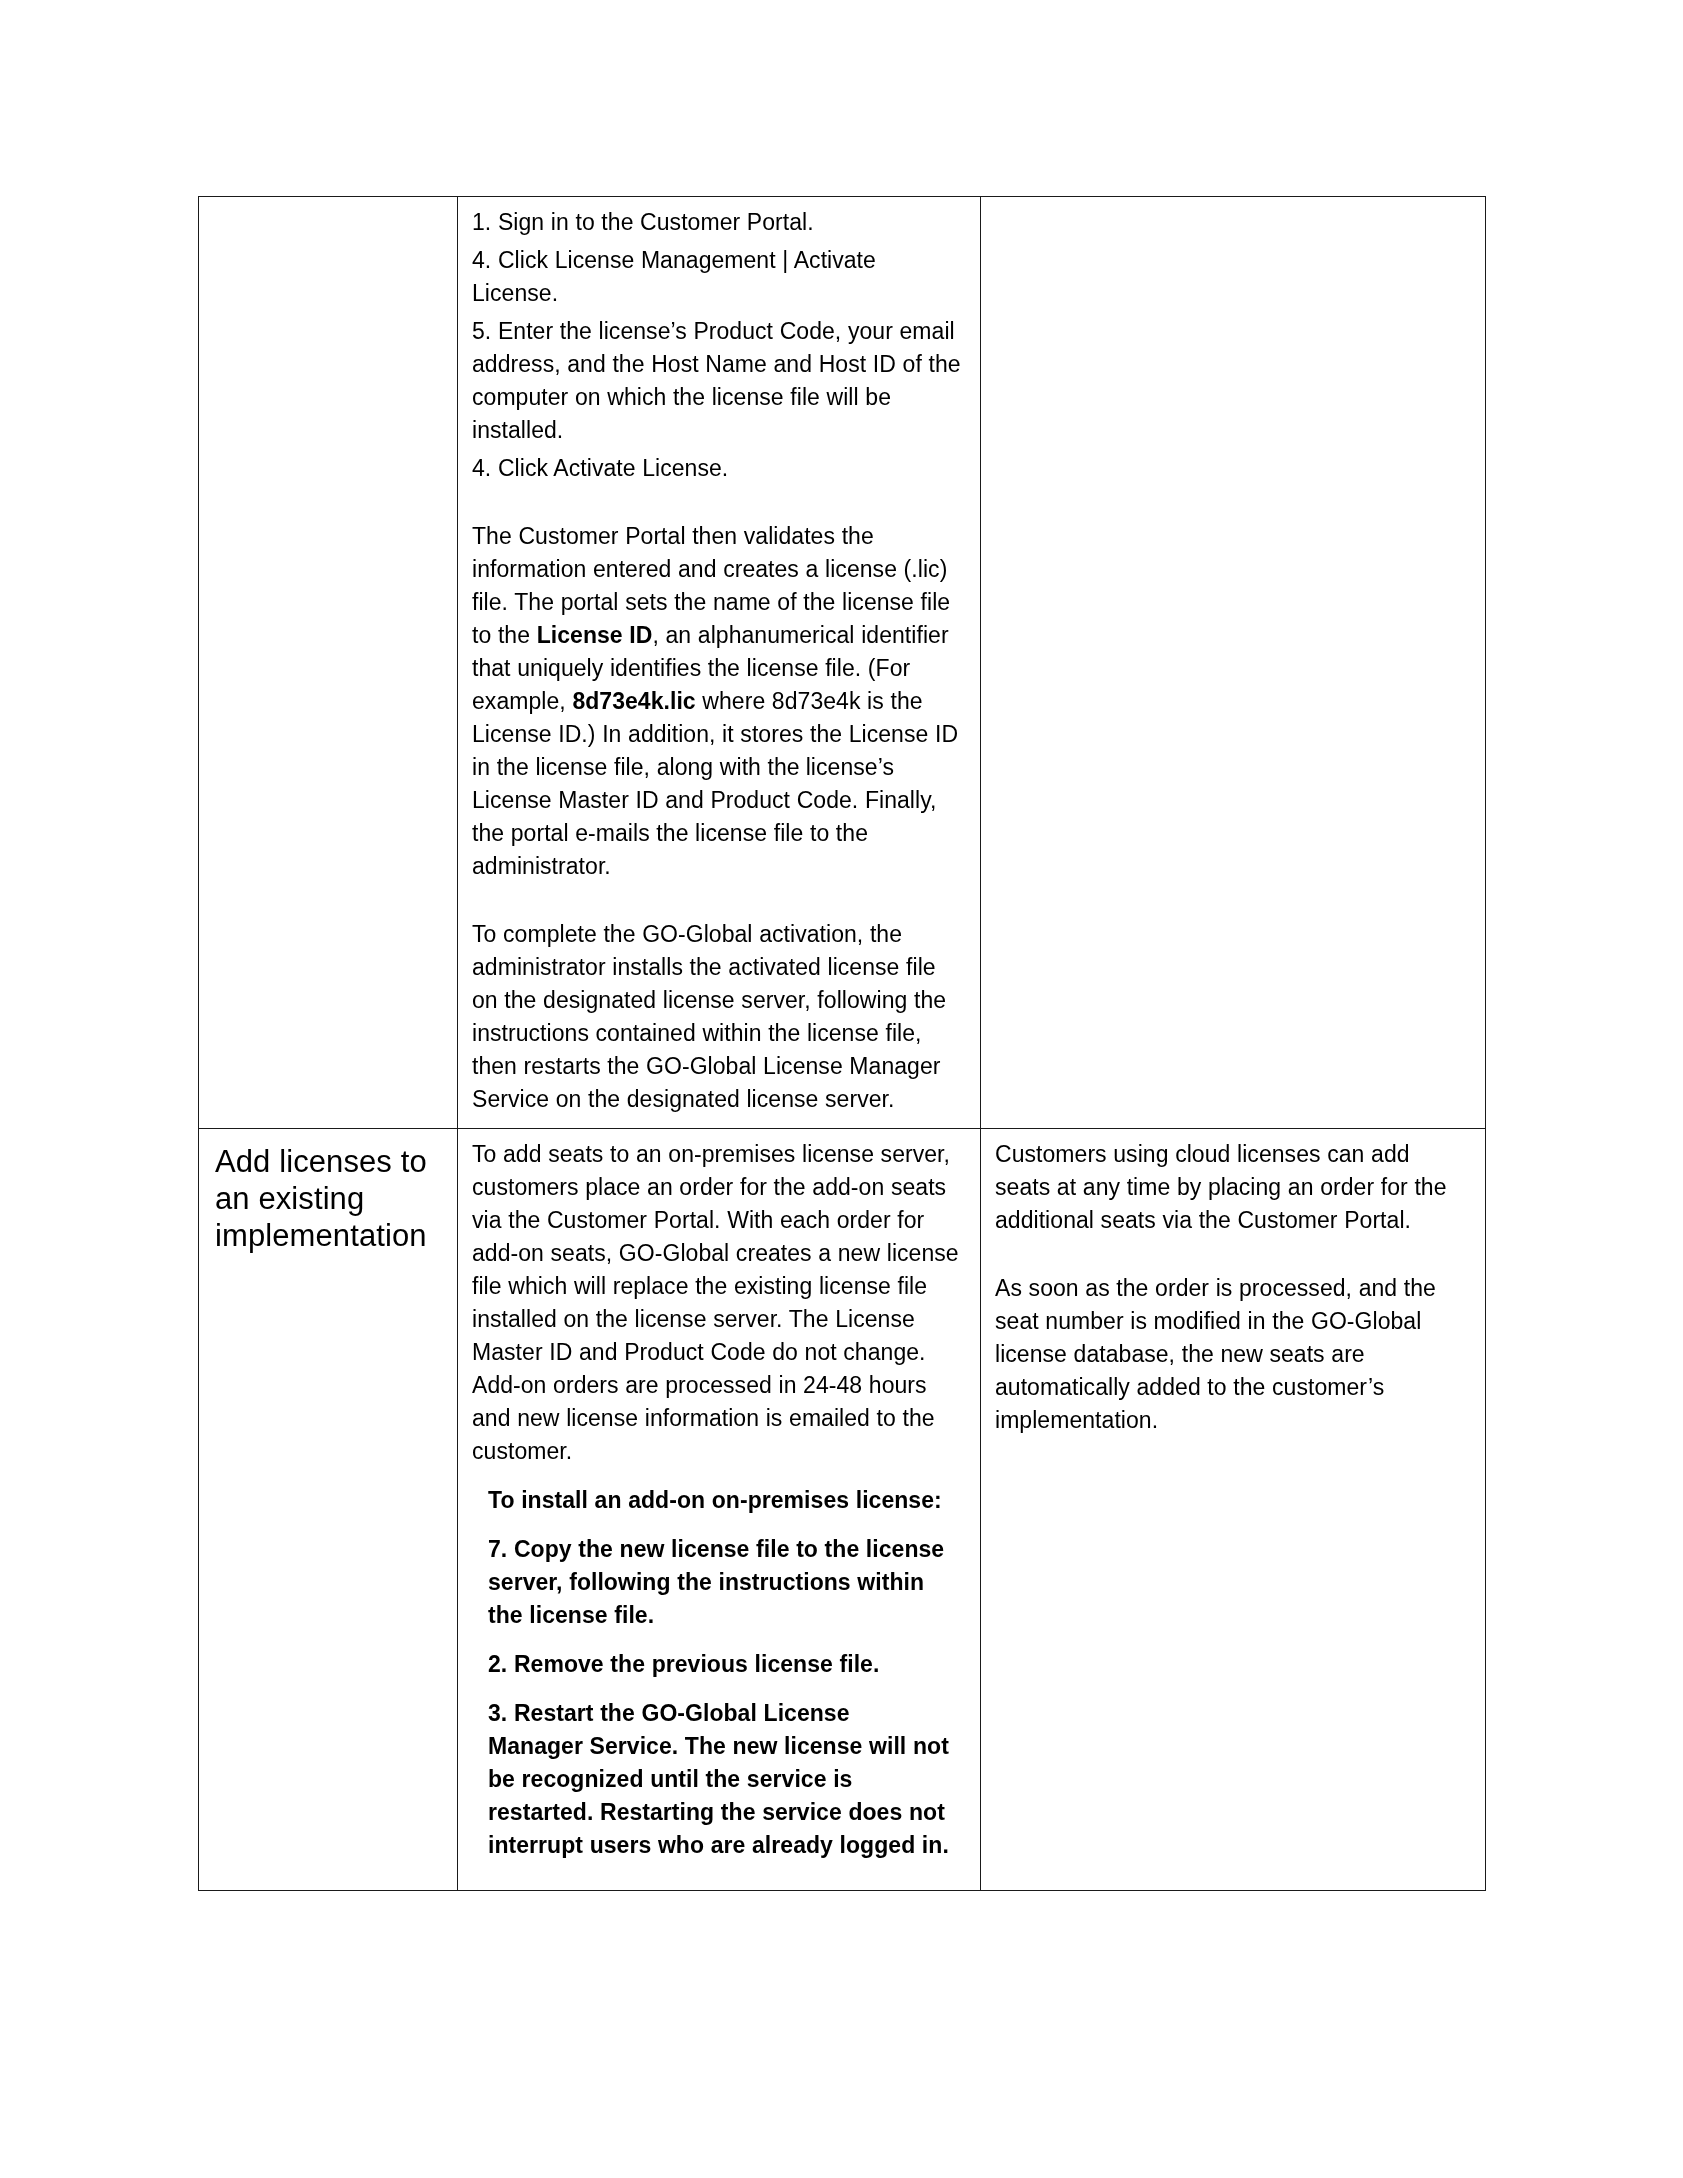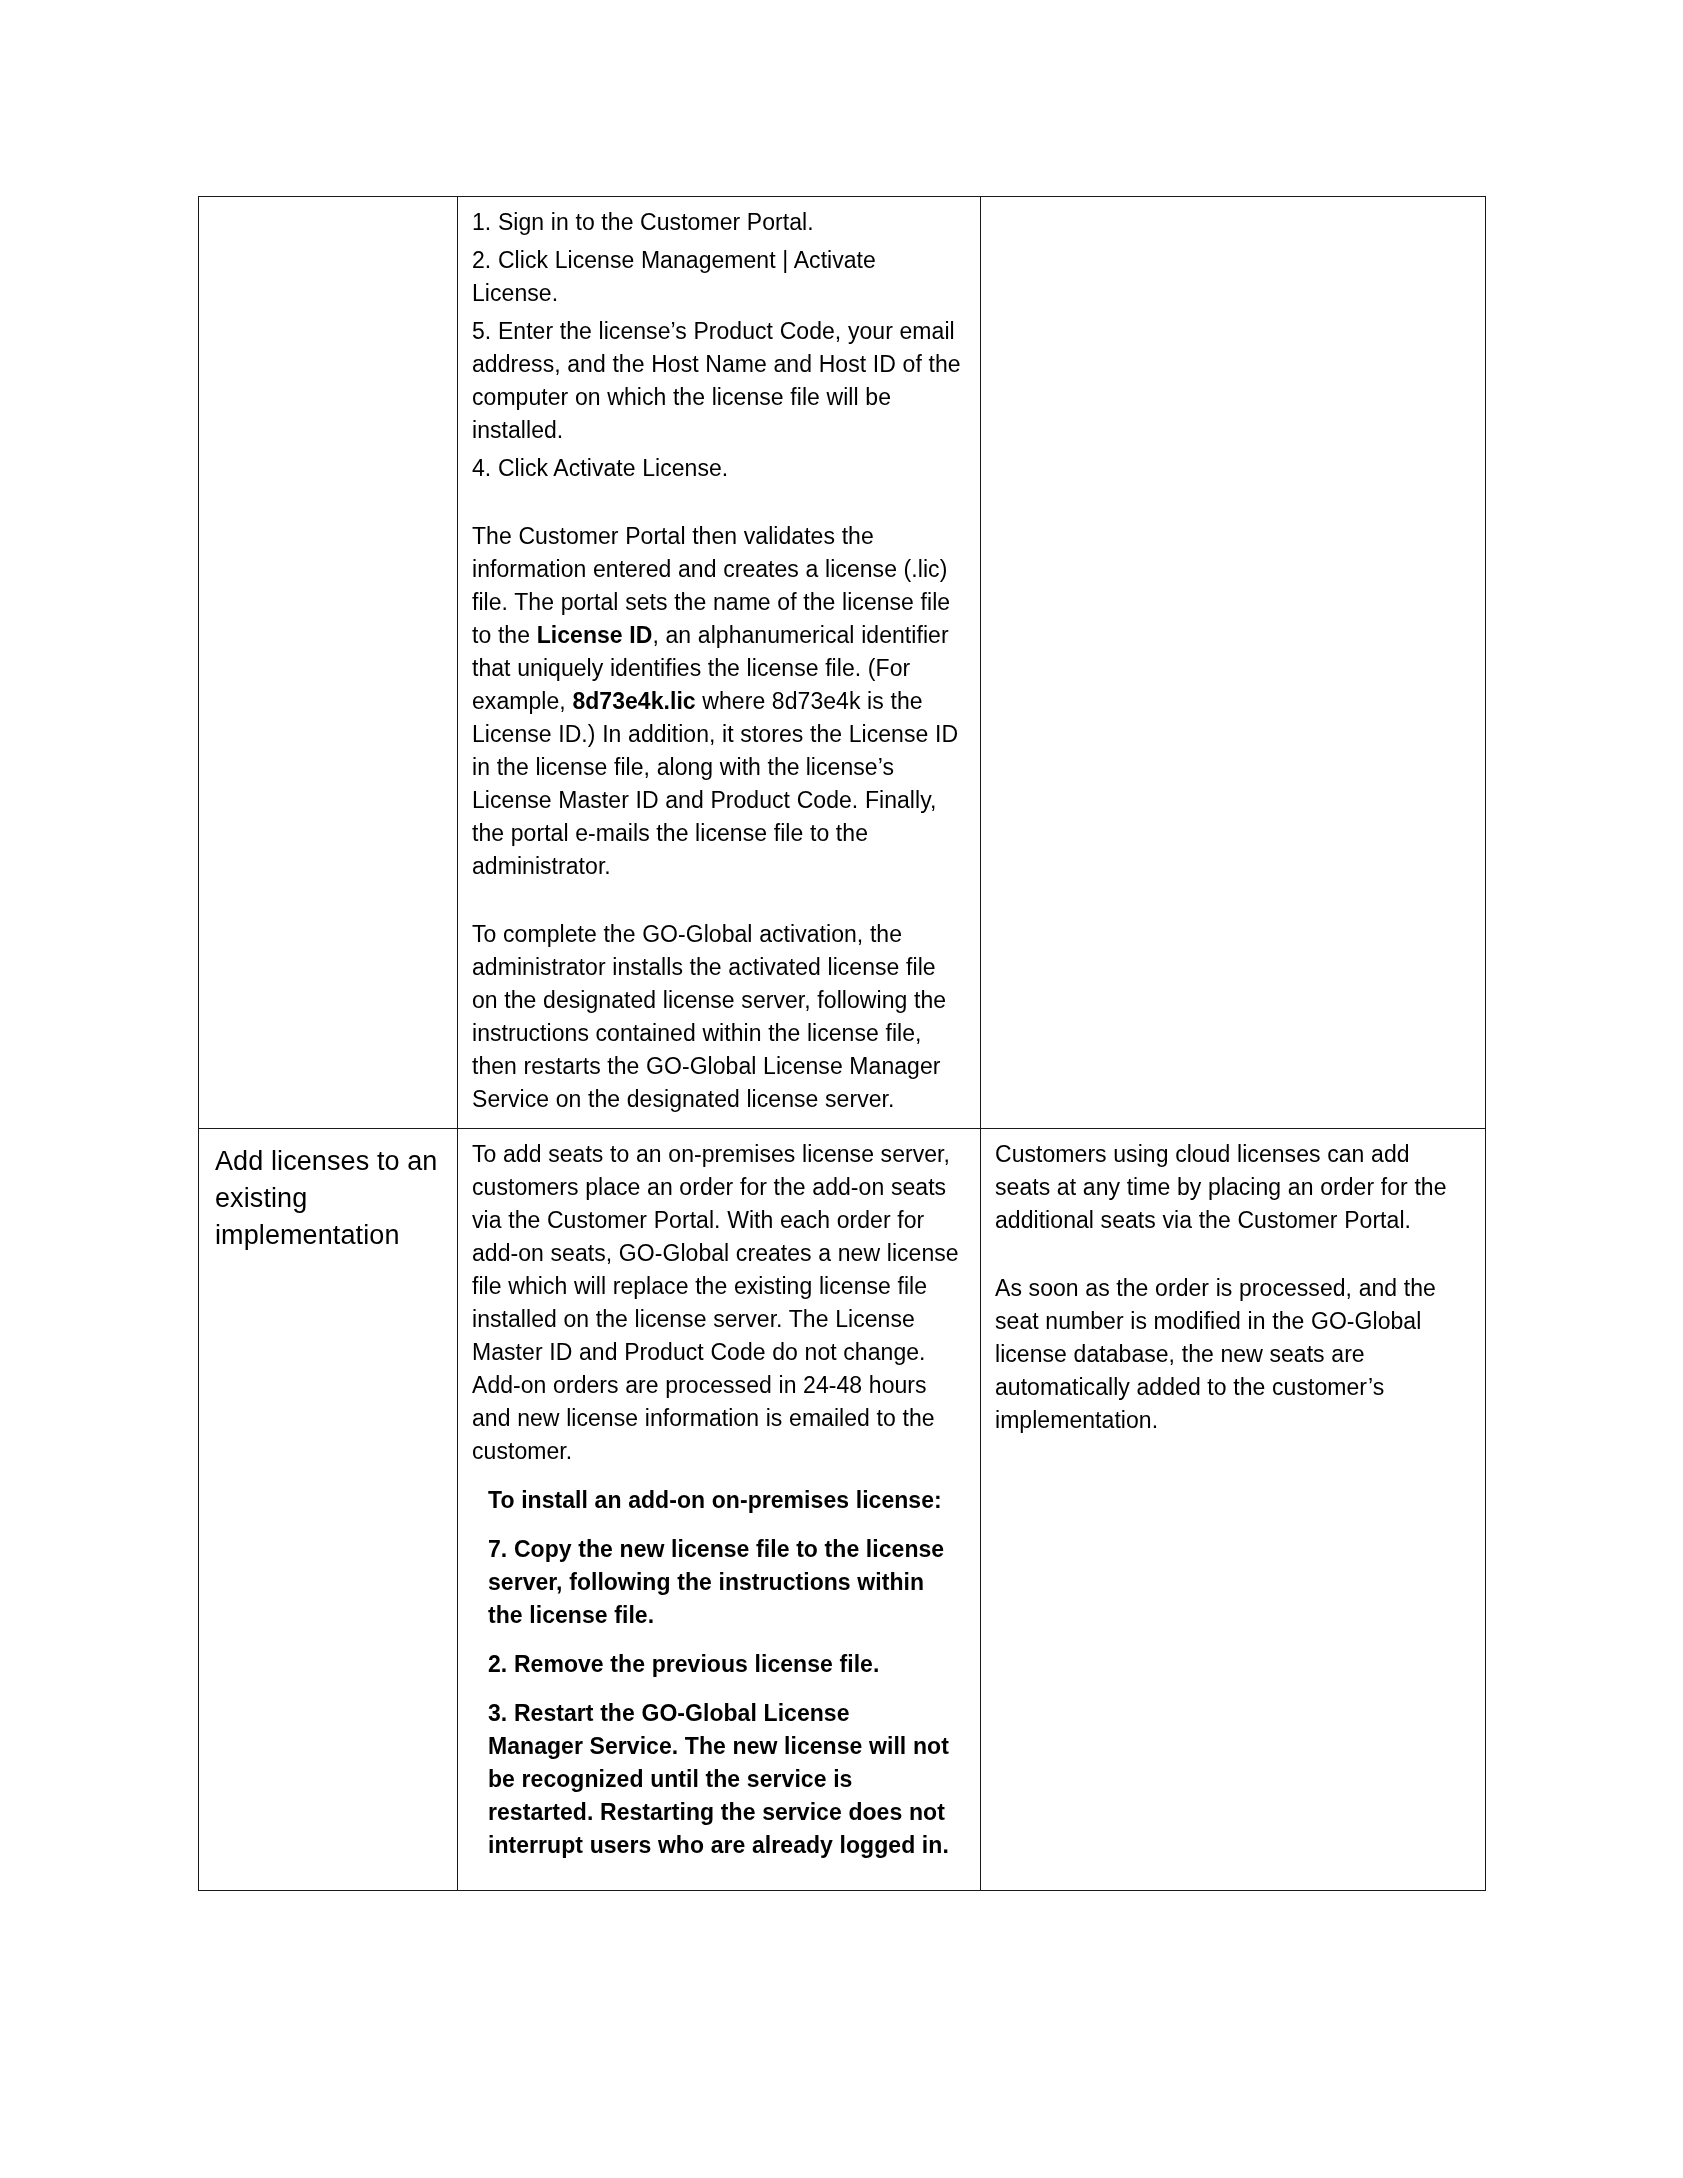--- a/index.html
+++ b/index.html
@@ -69,21 +69,21 @@
     margin-top: 35px;
   }
   
   p.tight {
     margin: 16px;
     font-weight: bold;
   }
 
   .label-text {
     margin: 0;
-    font-size: 27px;
+    font-size: 31px;
     line-height: 37px;
     letter-spacing: 0.1px;
   }
 
   b, .b {
     font-weight: bold;
   }
   .wsp {
     
     display: inline-block;
@@ -108,21 +108,21 @@
 
         <td>
           <div class="cell-inner label-cell empty-cell">
             <p class="label-text"></p>
           </div>
         </td>
 
         <td>
           <div class="cell-inner">
             <p class="t step">1. Sign in to the Customer Portal.</p>
-            <p class="t step">2. Click License Management | Activate License.</p>
+            <p class="t step">4. Click License Management | Activate License.</p>
             <p class="t step">5. Enter the license’s Product Code, your email address, and the Host Name and Host ID of the computer on which the license file will be installed.</p>
             <p class="t step last">4. Click Activate License.</p>
 
             <p class="t gap"><span>The Customer Portal then validates the information entered and creates a license (.lic) file. The portal sets the name of the license file to the </span><b>License ID</b><span>, an alphanumerical identifier that uniquely identifies the license file. (For example, </span><b>8d73e4k.lic</b><span> where 8d73e4k is the License ID.) In addition, it stores the License ID in the license file, along with the</span><span class="wsp"></span><span>license’s License Master ID and Product Code. Finally, the portal e-mails the license file to the administrator.</span></p>
 
             <p class="t gap">To complete the GO-Global activation, the administrator installs the activated license file on the designated license server, following the instructions contained within the license file, then restarts the GO-Global License Manager Service on the designated license server.</p>
           </div>
         </td>
 
         <td>

